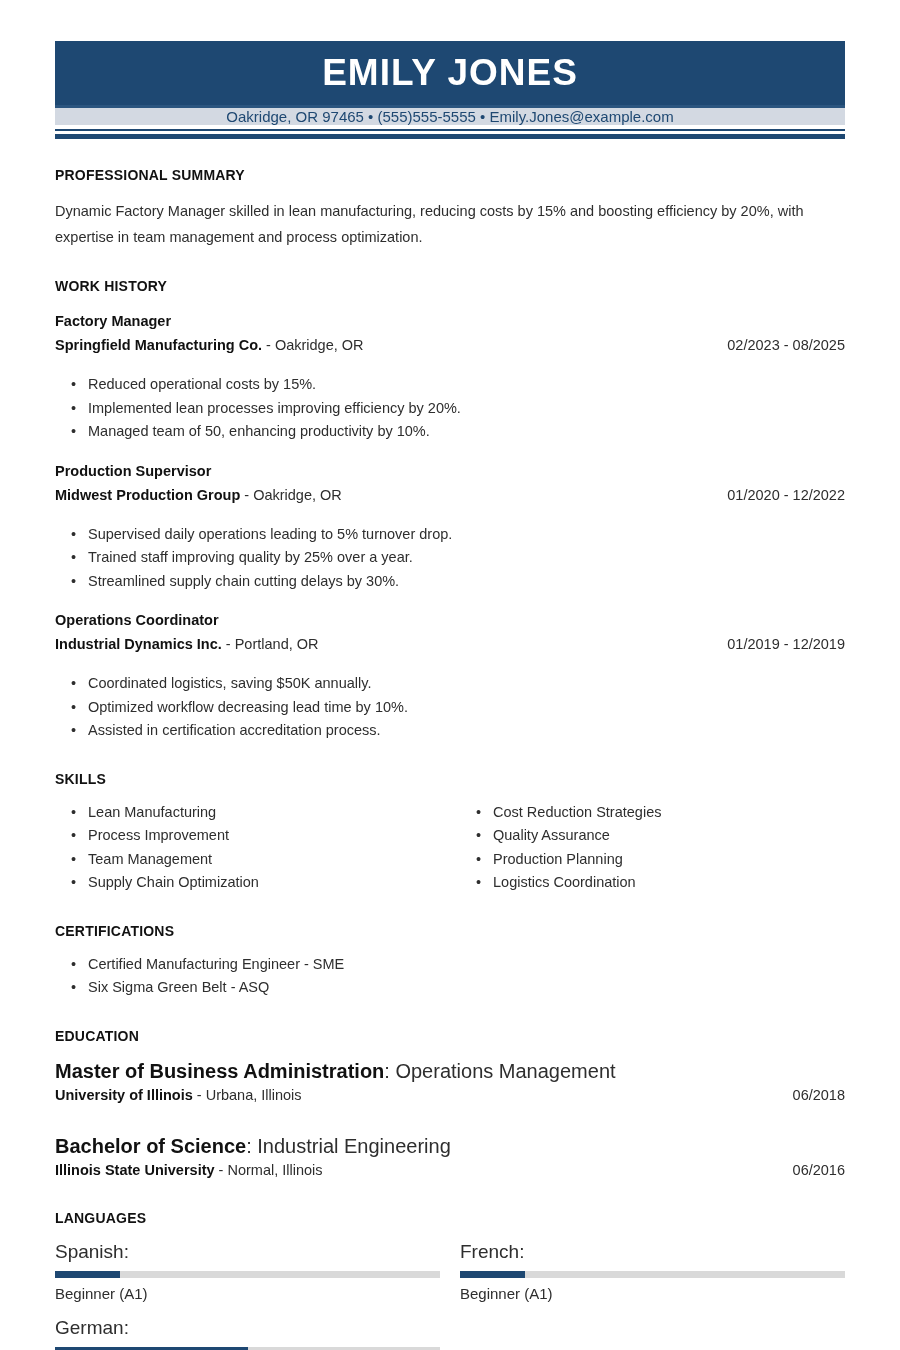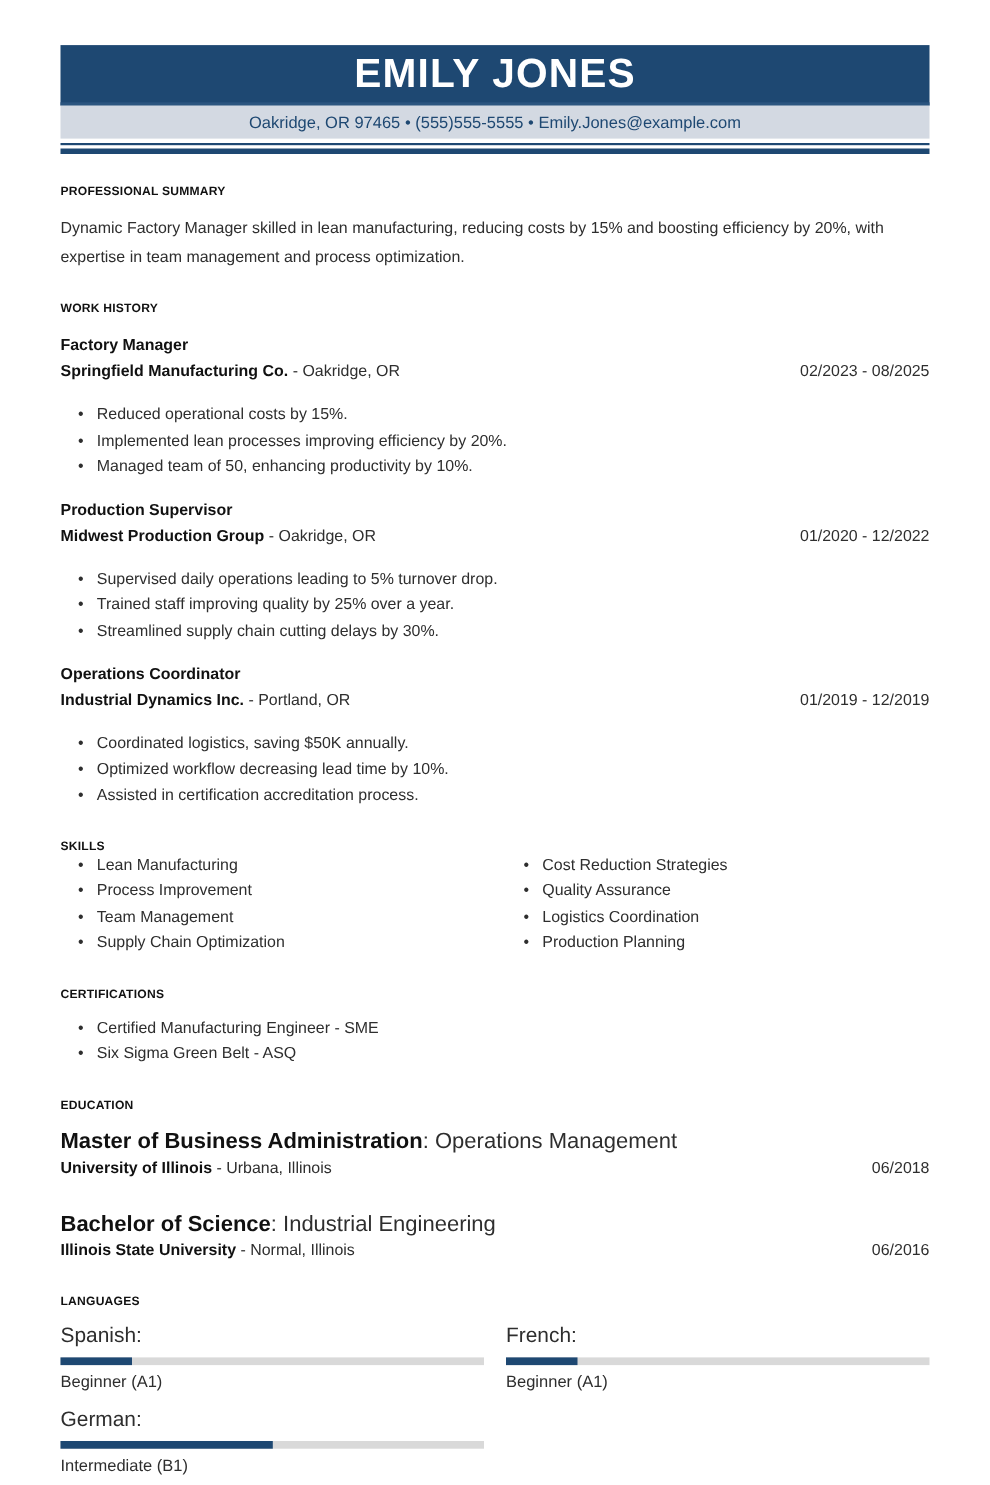--- a/index.html
+++ b/index.html
@@ -16,44 +16,44 @@
     height:1350px;
     font-family:"Liberation Sans","DejaVu Sans",sans-serif;
     color:var(--body-text);
     overflow:hidden;
   }
   .page{padding:0 55px;}
 
   
   .name-band{
     margin-top:41px;
-    height:55px;
+    height:67px;
     background:var(--navy);
     border-bottom:3px solid var(--navy-light);
     display:flex;align-items:center;justify-content:center;
   }
   .name-band h1{
     color:#ffffff;
     font-size:37px;
     font-weight:bold;
     letter-spacing:1px;
   }
   .contact-band{
-    height:30px;
+    height:17px;
     background:var(--band);
     display:flex;align-items:center;justify-content:center;
     color:var(--navy);
     font-size:15px;
   }
   .rule-thin{height:2px;background:var(--navy);margin-top:4px;}
   .rule-thick{height:5px;background:var(--navy);margin-top:3px;}
 
   
   h2{
-    font-size:11px;
+    font-size:14px;
     font-weight:bold;
     color:var(--bold-text);
     letter-spacing:0.2px;
     margin-top:28px;
   }
   .summary-text{
     margin-top:15px;
     font-size:14.5px;
     line-height:26px;
     max-width:770px;
@@ -79,20 +79,21 @@
   }
   ul li::before{
     content:"•";
     position:absolute;
     left:16px;
     font-size:14.5px;
   }
 
   .two-col{
     display:flex;
+    margin-top:14px;
     gap:20px;
   }
   .two-col ul{margin-top:0;}
   .two-col .col{width:395px;}
 
   .cert-list{margin-top:14px;}
 
   .edu{margin-top:15px;}
   .edu + .edu{margin-top:27px;}
   .edu-degree{font-size:20px;line-height:24px;}
@@ -181,22 +182,22 @@
         <li>Lean Manufacturing</li>
         <li>Process Improvement</li>
         <li>Team Management</li>
         <li>Supply Chain Optimization</li>
       </ul>
     </div>
     <div class="col">
       <ul>
         <li>Cost Reduction Strategies</li>
         <li>Quality Assurance</li>
+        <li>Production Planning</li>
         <li>Logistics Coordination</li>
-        <li>Production Planning</li>
       </ul>
     </div>
   </div>
 
   <h2>CERTIFICATIONS</h2>
   <ul class="cert-list">
     <li>Certified Manufacturing Engineer - SME</li>
     <li>Six Sigma Green Belt - ASQ</li>
   </ul>
 

